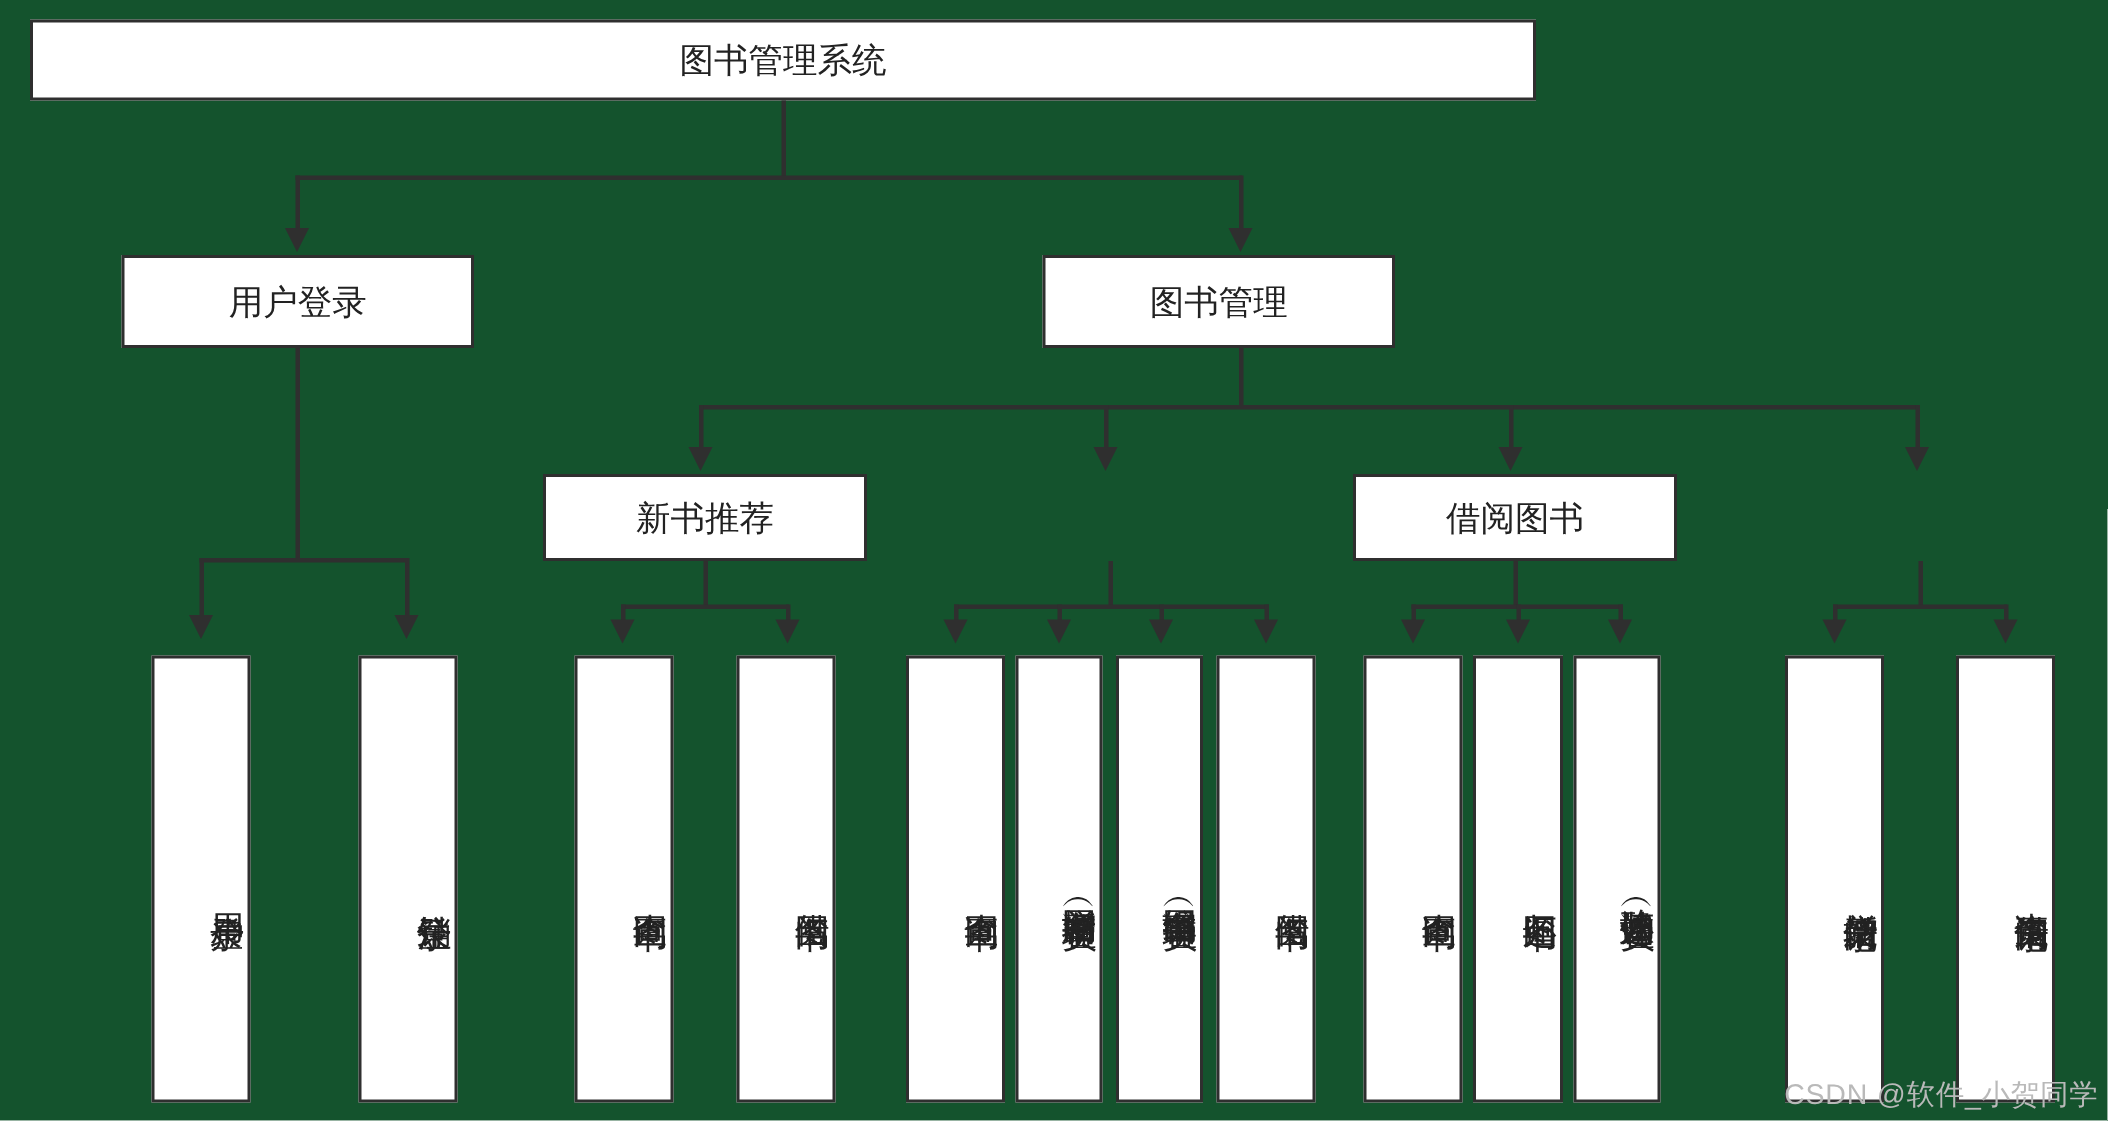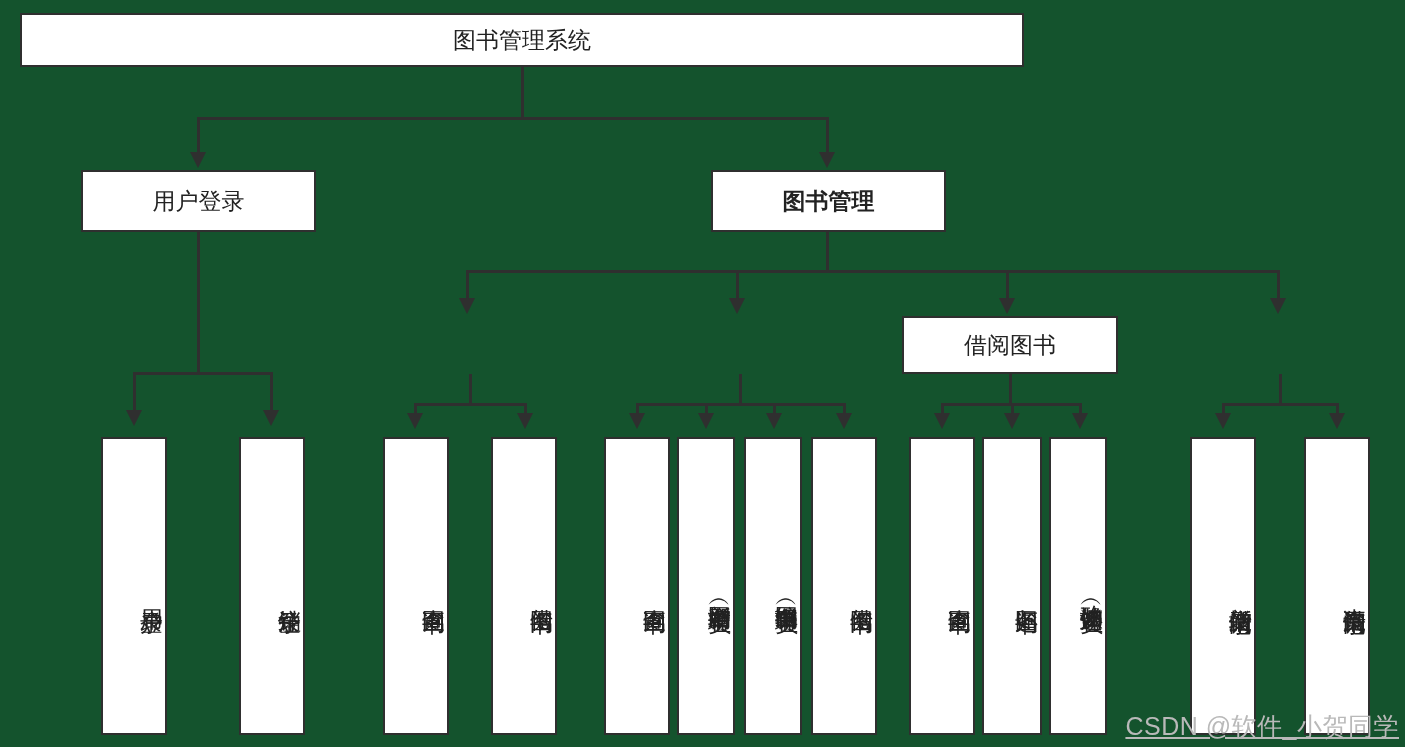--- a/index.html
+++ b/index.html
@@ -48,25 +48,24 @@
   .arrow{
     position:absolute;
     width:0;height:0;
     border-left:8px solid transparent;
     border-right:8px solid transparent;
     border-top:16px solid #2f2f2f;
   }
   #watermark{
     position:absolute;
     right:6px;bottom:4px;
-    font-size:25px;
+    font-size:19px;
     color:#b9b9b9;
     white-space:nowrap;
     letter-spacing:0.5px;
-    text-decoration:underline;
   }
 </style>
 </head>
 <body>
 
 <div id="canvas">
 
   <div class="node root" style="left:20px;top:13px;width:1004px;height:54px;">
     <span>图书管理系统</span>
   </div>
@@ -74,21 +73,21 @@
   <div class="edge vline" style="left:521px;top:67px;width:2.5px;height:52px;"></div>
   <div class="edge hline" style="left:197px;top:117px;width:631px;height:2.5px;"></div>
   <div class="edge vline" style="left:197px;top:117px;width:2.5px;height:37px;"></div>
   <div class="arrow" style="left:190px;top:152px;"></div>
   <div class="edge vline" style="left:826px;top:117px;width:2.5px;height:37px;"></div>
   <div class="arrow" style="left:819px;top:152px;"></div>
 
   <div class="node h" style="left:81px;top:170px;width:235px;height:62px;">
     <span>用户登录</span>
   </div>
-  <div class="node h" style="left:711px;top:170px;width:235px;height:62px;font-weight:bold;">
+  <div class="node h" style="left:695px;top:170px;width:235px;height:62px;">
     <span>图书管理</span>
   </div>
 
   <div class="edge vline" style="left:197px;top:232px;width:2.5px;height:142px;"></div>
   <div class="edge hline" style="left:133px;top:372px;width:139px;height:2.5px;"></div>
   <div class="edge vline" style="left:133px;top:372px;width:2.5px;height:40px;"></div>
   <div class="arrow" style="left:126px;top:410px;"></div>
   <div class="edge vline" style="left:270px;top:372px;width:2.5px;height:40px;"></div>
   <div class="arrow" style="left:263px;top:410px;"></div>
 
@@ -96,20 +95,23 @@
   <div class="edge hline" style="left:466px;top:270px;width:814px;height:2.5px;"></div>
   <div class="edge vline" style="left:466px;top:270px;width:2.5px;height:30px;"></div>
   <div class="arrow" style="left:459px;top:298px;"></div>
   <div class="edge vline" style="left:736px;top:270px;width:2.5px;height:30px;"></div>
   <div class="arrow" style="left:729px;top:298px;"></div>
   <div class="edge vline" style="left:1006px;top:270px;width:2.5px;height:30px;"></div>
   <div class="arrow" style="left:999px;top:298px;"></div>
   <div class="edge vline" style="left:1277px;top:270px;width:2.5px;height:30px;"></div>
   <div class="arrow" style="left:1270px;top:298px;"></div>
 
+  <div class="node h" style="left:362px;top:316px;width:216px;height:58px;">
+    <span>新书推荐</span>
+  </div>
   <div class="node h" style="left:902px;top:316px;width:216px;height:58px;">
     <span>借阅图书</span>
   </div>
 
   <div class="edge vline" style="left:469px;top:374px;width:2.5px;height:31px;"></div>
   <div class="edge hline" style="left:414px;top:403px;width:112px;height:2.5px;"></div>
   <div class="edge vline" style="left:414px;top:403px;width:2.5px;height:12px;"></div>
   <div class="arrow" style="left:407px;top:413px;"></div>
   <div class="edge vline" style="left:524px;top:403px;width:2.5px;height:12px;"></div>
   <div class="arrow" style="left:517px;top:413px;"></div>

